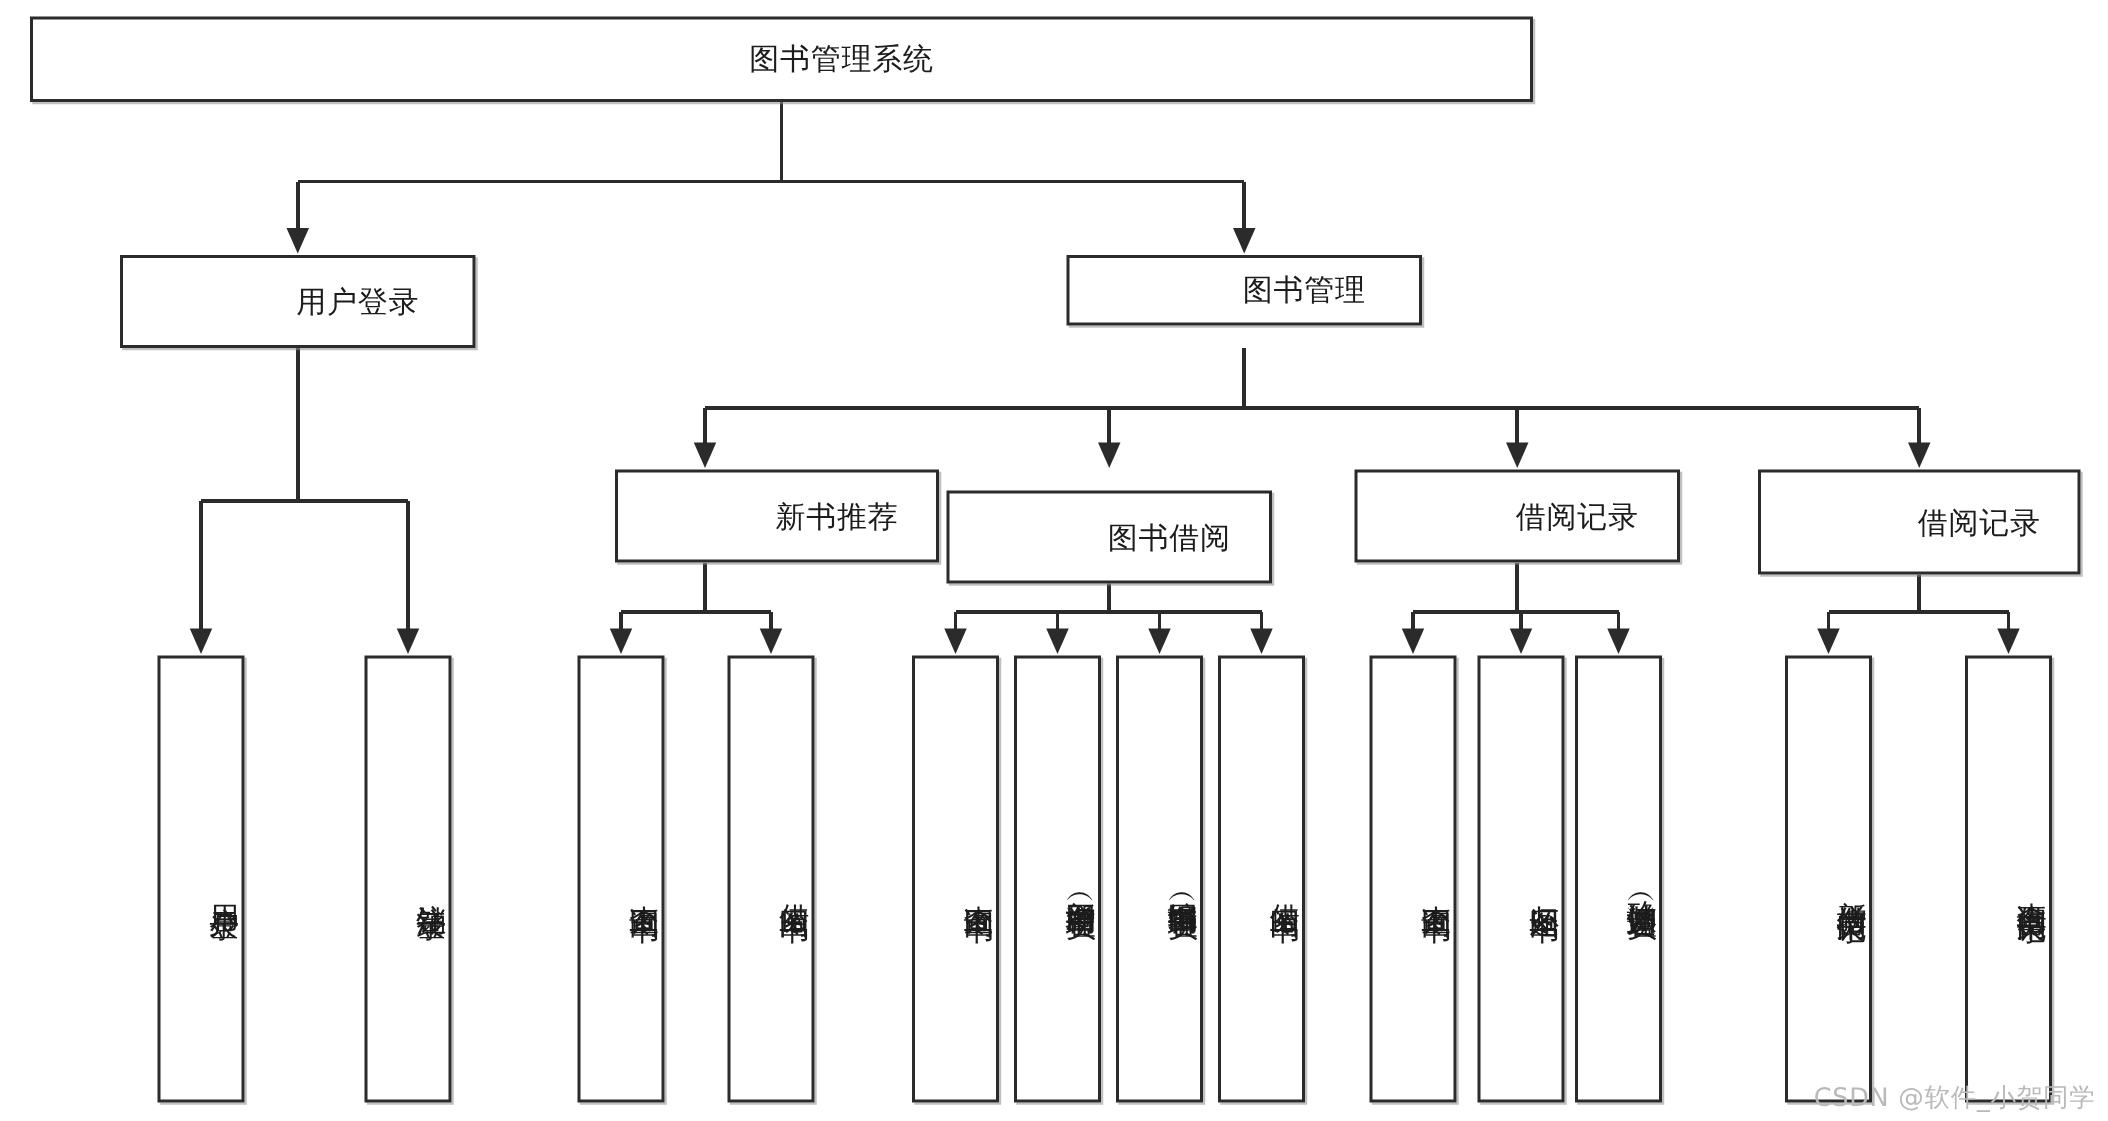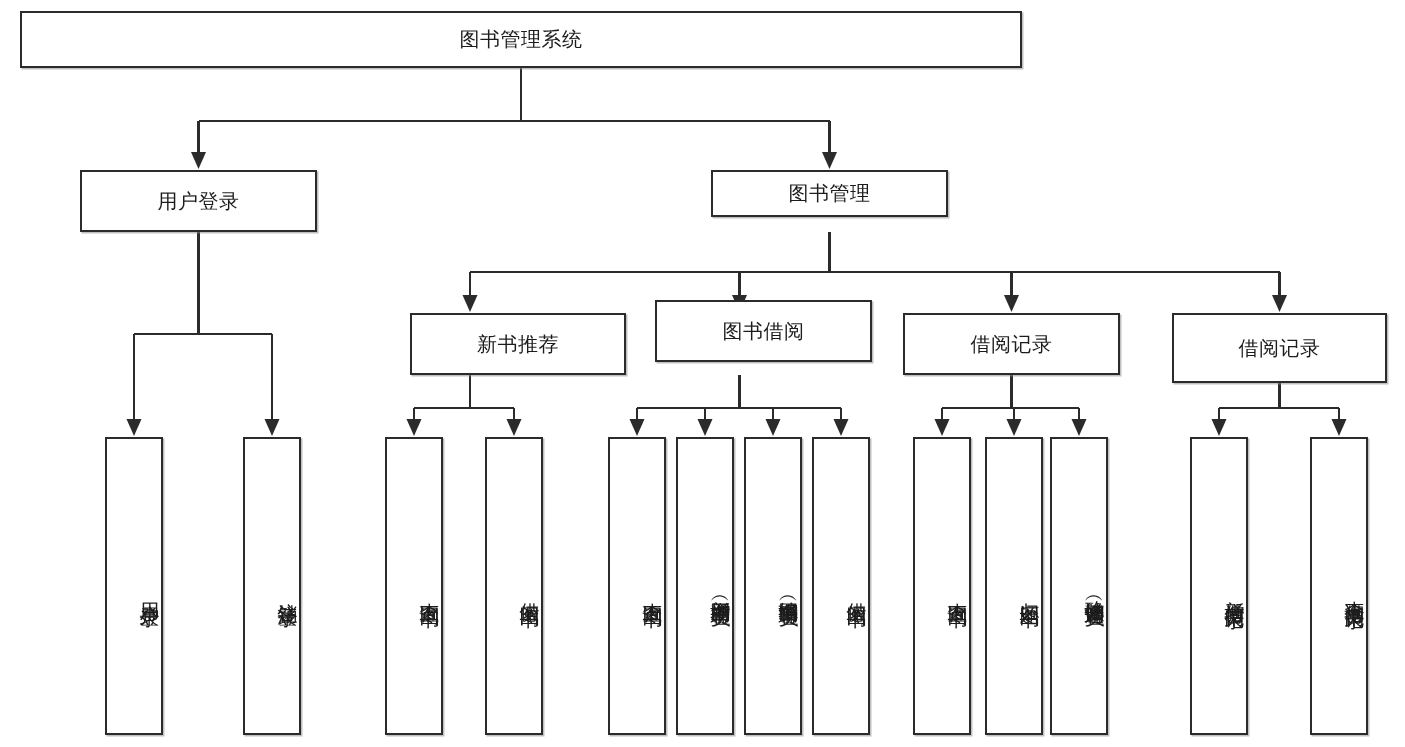--- a/index.html
+++ b/index.html
@@ -31,20 +31,21 @@
     left: 0;
     top: 0;
     width: 100%;
     height: 100%;
     display: flex;
     align-items: center;
     justify-content: center;
     color: #1c1c1c;
     letter-spacing: 0.5px;
     white-space: nowrap;
+    padding-left: 40px;
   }
   .node-horizontal .node-label {
     font-size: 20px;
   }
   .node-vertical .node-label {
     writing-mode: vertical-rl;
     text-orientation: upright;
     font-size: 20px;
     line-height: 1.18;
     letter-spacing: 2px;
@@ -140,21 +141,21 @@
       </div>
       <div class="node-box node-horizontal" style="left: 80px; top: 170px; width: 237px; height: 62px;">
         <span class="node-label">用户登录</span>
       </div>
       <div class="node-box node-horizontal" style="left: 711px; top: 170px; width: 237px; height: 47px;">
         <span class="node-label">图书管理</span>
       </div>
       <div class="node-box node-horizontal" style="left: 362px; top: 313px; width: 216px; height: 62px; margin-left: 48px;">
         <span class="node-label">新书推荐</span>
       </div>
-      <div class="node-box node-horizontal" style="left: 631px; top: 300px; width: 217px; height: 62px; margin-left: 24px;">
+      <div class="node-box node-horizontal" style="left: 631px; top: 327px; width: 217px; height: 62px;">
         <span class="node-label">图书借阅</span>
       </div>
       <div class="node-box node-horizontal" style="left: 903px; top: 313px; width: 217px; height: 62px;">
         <span class="node-label">借阅记录</span>
       </div>
       <div class="node-box node-horizontal" style="left: 1172px; top: 313px; width: 215px; height: 70px;">
         <span class="node-label">借阅记录</span>
       </div>
       <div class="node-box node-vertical" style="left: 105px; top: 437px; width: 58px; height: 298px;">
         <span class="node-label">用户登录</span>
@@ -189,13 +190,14 @@
       <div class="node-box node-vertical tall-text" style="left: 1050px; top: 437px; width: 58px; height: 298px;">
         <span class="node-label">确认归还（管理员）</span>
       </div>
       <div class="node-box node-vertical" style="left: 1190px; top: 437px; width: 58px; height: 298px;">
         <span class="node-label">新增借阅记录</span>
       </div>
       <div class="node-box node-vertical" style="left: 1310px; top: 437px; width: 58px; height: 298px;">
         <span class="node-label">查询借阅记录</span>
       </div>
     </div>
+  <div id="watermark">CSDN @软件_小贺同学</div>
 </div>
 
 </body></html>

